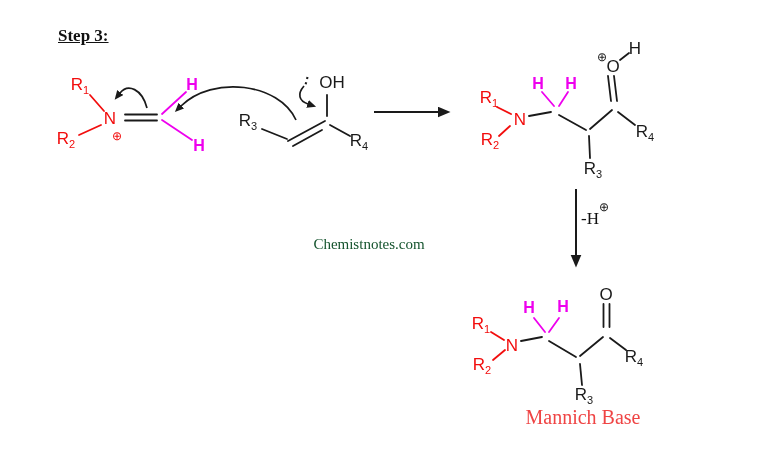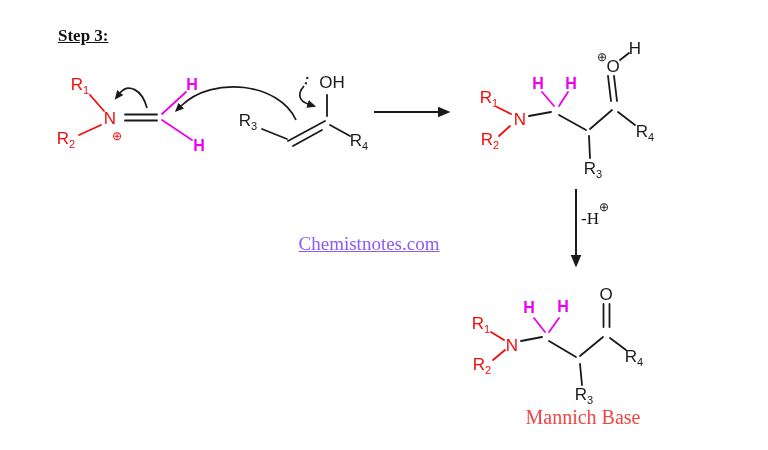--- a/index.html
+++ b/index.html
@@ -34,21 +34,21 @@
     position:absolute;left:46px;top:26px;
     font-family:"Liberation Serif", serif;
     font-size:17px;font-weight:bold;
     text-decoration:underline;
     color:#111;
     margin-left:12px;
   }
   .watermark{
     position:absolute;transform:translate(-50%,-50%);
     font-family:"Liberation Serif", serif;
-    font-size:19px;color:#8b5cf6;text-decoration:underline;
+    font-size:15px;color:#14532d;
   }
   .caption{
     position:absolute;transform:translate(-50%,-50%);
     font-family:"Liberation Serif", serif;
     font-size:20px;color:#ef4444;
   }
   .mh{
     position:absolute;transform:translate(-50%,-50%);
     font-family:"Liberation Serif", serif;
     font-size:17px;color:#111;

